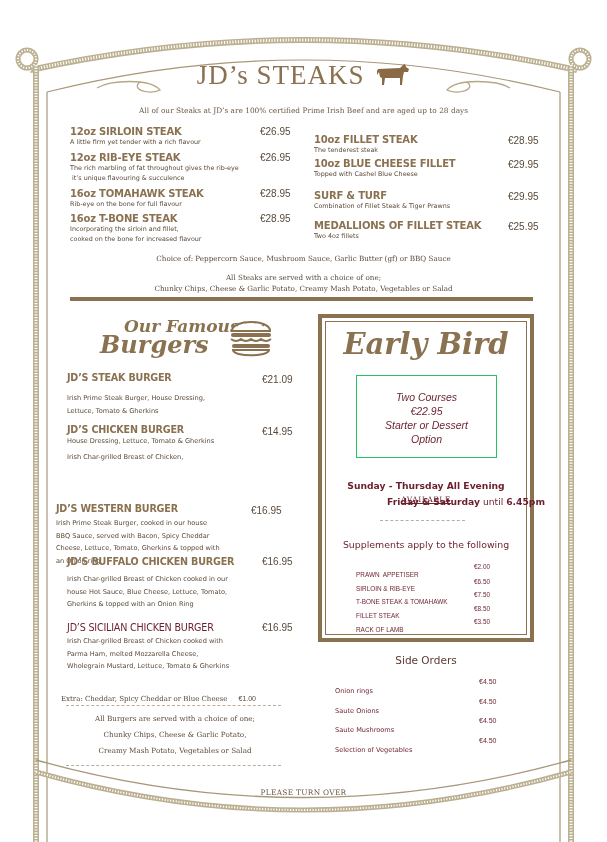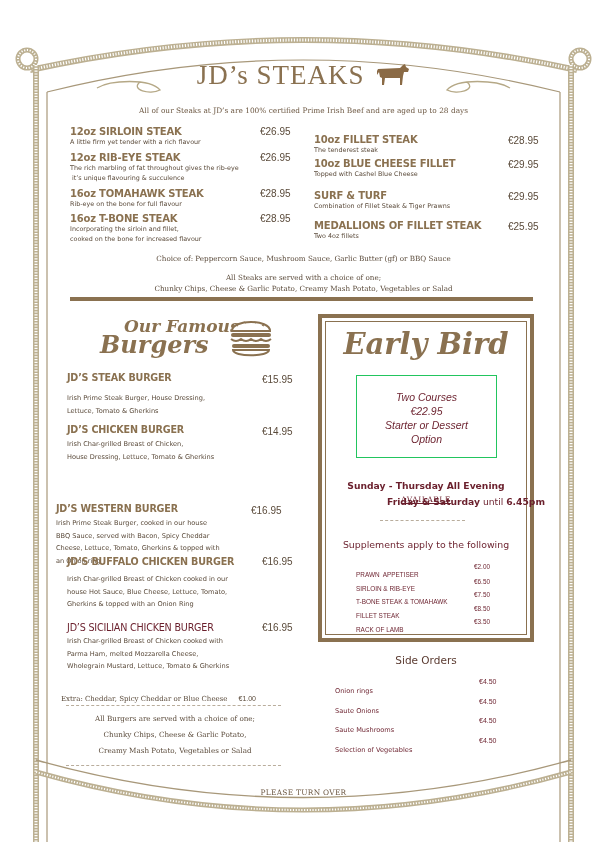--- a/index.html
+++ b/index.html
@@ -148,26 +148,26 @@
   <rect x="3" y="20" width="40" height="4" rx="2" fill="#8a7150"></rect>
   <path d="M3 26 q5 4 10 0 q5 4 10 0 q5 4 10 0 q5 4 10 0" fill="none" stroke="#8a7150" stroke-width="2"></path>
   <rect x="4" y="31" width="38" height="4" rx="2" fill="#8a7150"></rect>
   <path d="M5 37 C5 44, 41 44, 41 37 Z" fill="#fff" stroke="#8a7150" stroke-width="2"></path>
 </svg>
 
 <div class="abs" style="left:67px;top:372px;width:230px;">
   <div class="burger-name">JD’S STEAK BURGER</div>
   <div class="burger-desc" style="margin-top:9px">Irish Prime Steak Burger, House Dressing,</div>
   <div class="burger-desc">Lettuce, Tomato &amp; Gherkins</div>
-  <div class="abs price" style="left:195px;top:2px;">€15.95</div>
+  <div class="abs price" style="left:195px;top:2px;">€21.09</div>
 </div>
 <div class="abs" style="left:67px;top:424px;width:230px;">
   <div class="burger-name">JD’S CHICKEN BURGER</div>
+  <div class="burger-desc">House Dressing, Lettuce, Tomato &amp; Gherkins</div>
   <div class="burger-desc" style="margin-top:3px"> Irish Char-grilled Breast of Chicken,</div>
-  <div class="burger-desc">House Dressing, Lettuce, Tomato &amp; Gherkins</div>
   <div class="abs price" style="left:195px;top:2px;">€14.95</div>
 </div>
 <div class="abs" style="left:56px;top:477px;width:230px;margin-top:26px;">
   <div class="burger-name">JD’S WESTERN BURGER</div>
   <div class="burger-desc" style="margin-top:3px">Irish Prime Steak Burger, cooked in our house</div>
   <div class="burger-desc">BBQ Sauce, served with Bacon, Spicy Cheddar</div>
   <div class="burger-desc">Cheese, Lettuce, Tomato, Gherkins &amp; topped with</div>
   <div class="burger-desc">an Onion ring</div>
   <div class="abs price" style="left:195px;top:2px;">€16.95</div>
 </div>

